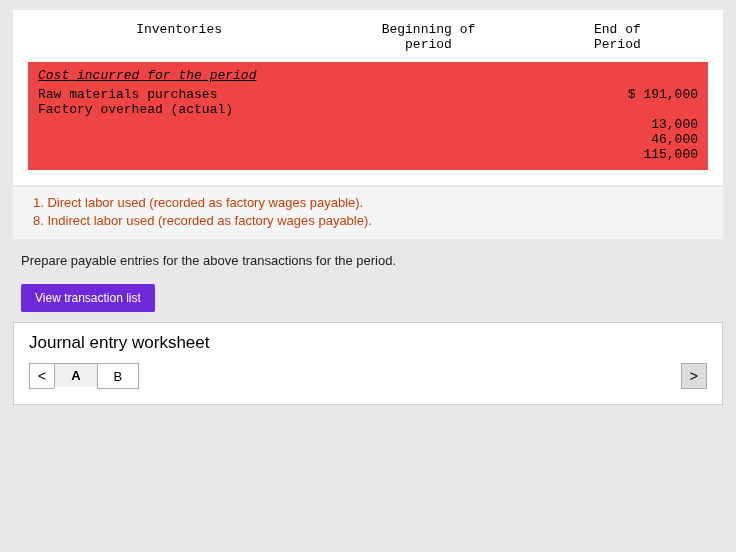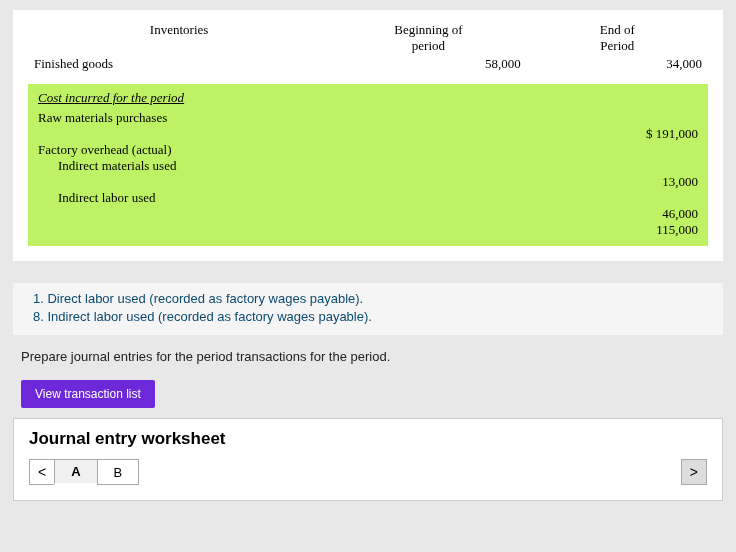--- a/index.html
+++ b/index.html
@@ -11,73 +11,71 @@
       min-height: 552px;
       display: flex;
       flex-direction: column;
       align-items: center;
       padding: 10px 0;
     }
     .main-container {
       width: 710px;
       background: #fff;
       padding: 10px 15px 15px 15px;
-      margin-bottom: 22px;
-      font-family: Liberation Serif, serif;
+      margin-bottom: 2px;
     }
     .inventory-table {
       width: 100%;
       border-collapse: collapse;
       margin-bottom: 10px;
     }
     .inventory-table td {
       padding: 2px 6px;
       vertical-align: top;
     }
     .inventory-table .header-row td {
       font-weight: normal;
       text-align: center;
       padding-bottom: 0px;
     }
     .col-label { width: 200px; }
     .col-begin { width: 130px; text-align: right; }
     .col-end { width: 120px; text-align: right; }
 
     .cost-section {
-      background: #bef264;
+      background: #ef4444;
       padding: 6px 10px 8px 10px;
       margin-bottom: 0;
     }
     .cost-title {
       font-style: italic;
       margin-bottom: 4px;
       text-decoration: underline;
     }
     .cost-row {
       display: flex;
       justify-content: flex-end;
-      flex-direction: column;
     }
     .cost-row-label {
       flex: 1;
     }
     .cost-row-value {
       min-width: 90px;
       text-align: right;
     }
     .cost-indented {
       padding-left: 20px;
     }
 
     .info-section {
       width: 710px;
       padding: 8px 20px;
       font-family: Arial, sans-serif;
       font-size: 13px;
-      color: #0c4a6e;
+      color: #c2410c;
       background: #f5f5f5;
       margin-bottom: 8px;
     }
     .info-section p {
       margin-bottom: 3px;
     }
 
     .prepare-text {
       width: 710px;
       padding: 6px 8px;
@@ -101,21 +99,21 @@
 
     .worksheet-container {
       width: 710px;
       background: #fff;
       border: 1px solid #ccc;
       padding: 10px 15px 15px 15px;
     }
     .worksheet-title {
       font-family: Arial, sans-serif;
       font-size: 17px;
-      font-weight: bold;
+      font-weight: normal;
       margin-bottom: 10px;
     }
     .tabs-row {
       display: flex;
       align-items: center;
       gap: 0;
     }
     .tab-nav-btn {
       background: #fff;
       border: 1px solid #aaa;
@@ -159,62 +157,55 @@
           <span>Beginning of</span><br>
           <span>period</span>
         </td>
         <td class="col-end">
           <span>End of</span><br>
           <span>Period</span>
         </td>
       </tr>
     </thead>
     <tbody id="inventory-rows">
-        <tr>
-    <td class="col-label">Finished goods</td>
-    <td class="col-begin" style="text-align:right;">58,000</td>
-    <td class="col-end" style="text-align:right;">34,000</td>
-  </tr>
       </tbody>
   </table>
 
   <div class="cost-section">
     <div class="cost-title">Cost incurred for the period</div>
     <div id="cost-rows">
         <div class="cost-row">
           <div class="cost-row-label">Raw materials purchases</div>
           <div class="cost-row-value">$ 191,000</div>
         </div>
         <div class="cost-row">
           <div class="cost-row-label">Factory overhead (actual)</div>
           <div class="cost-row-value"></div>
         </div>
         <div class="cost-row">
-          <div class="cost-row-label cost-indented">Indirect materials used</div>
           <div class="cost-row-value">13,000</div>
         </div>
         <div class="cost-row">
-          <div class="cost-row-label cost-indented">Indirect labor used</div>
           <div class="cost-row-value">46,000</div>
         </div>
         <div class="cost-row">
           <div class="cost-row-value">115,000</div>
         </div>
       </div>
   </div>
 </div>
 
 <div class="info-section">
   <div id="info-items-container">
       <p>1. Direct labor used (recorded as factory wages payable).</p>
       <p>8. Indirect labor used (recorded as factory wages payable).</p>
     </div>
 </div>
 
-<div class="prepare-text">Prepare journal entries for the period transactions for the period.</div>
+<div class="prepare-text">Prepare payable entries for the above transactions for the period.</div>
 
 <div style="width:710px; padding-left:0;">
   <button class="btn-view">View transaction list</button>
 </div>
 
 <div class="worksheet-container">
   <div class="worksheet-title">Journal entry worksheet</div>
   <div class="tabs-row">
     <button class="tab-nav-btn">&lt;</button>
     <div id="worksheet-tabs" style="display:flex;">

